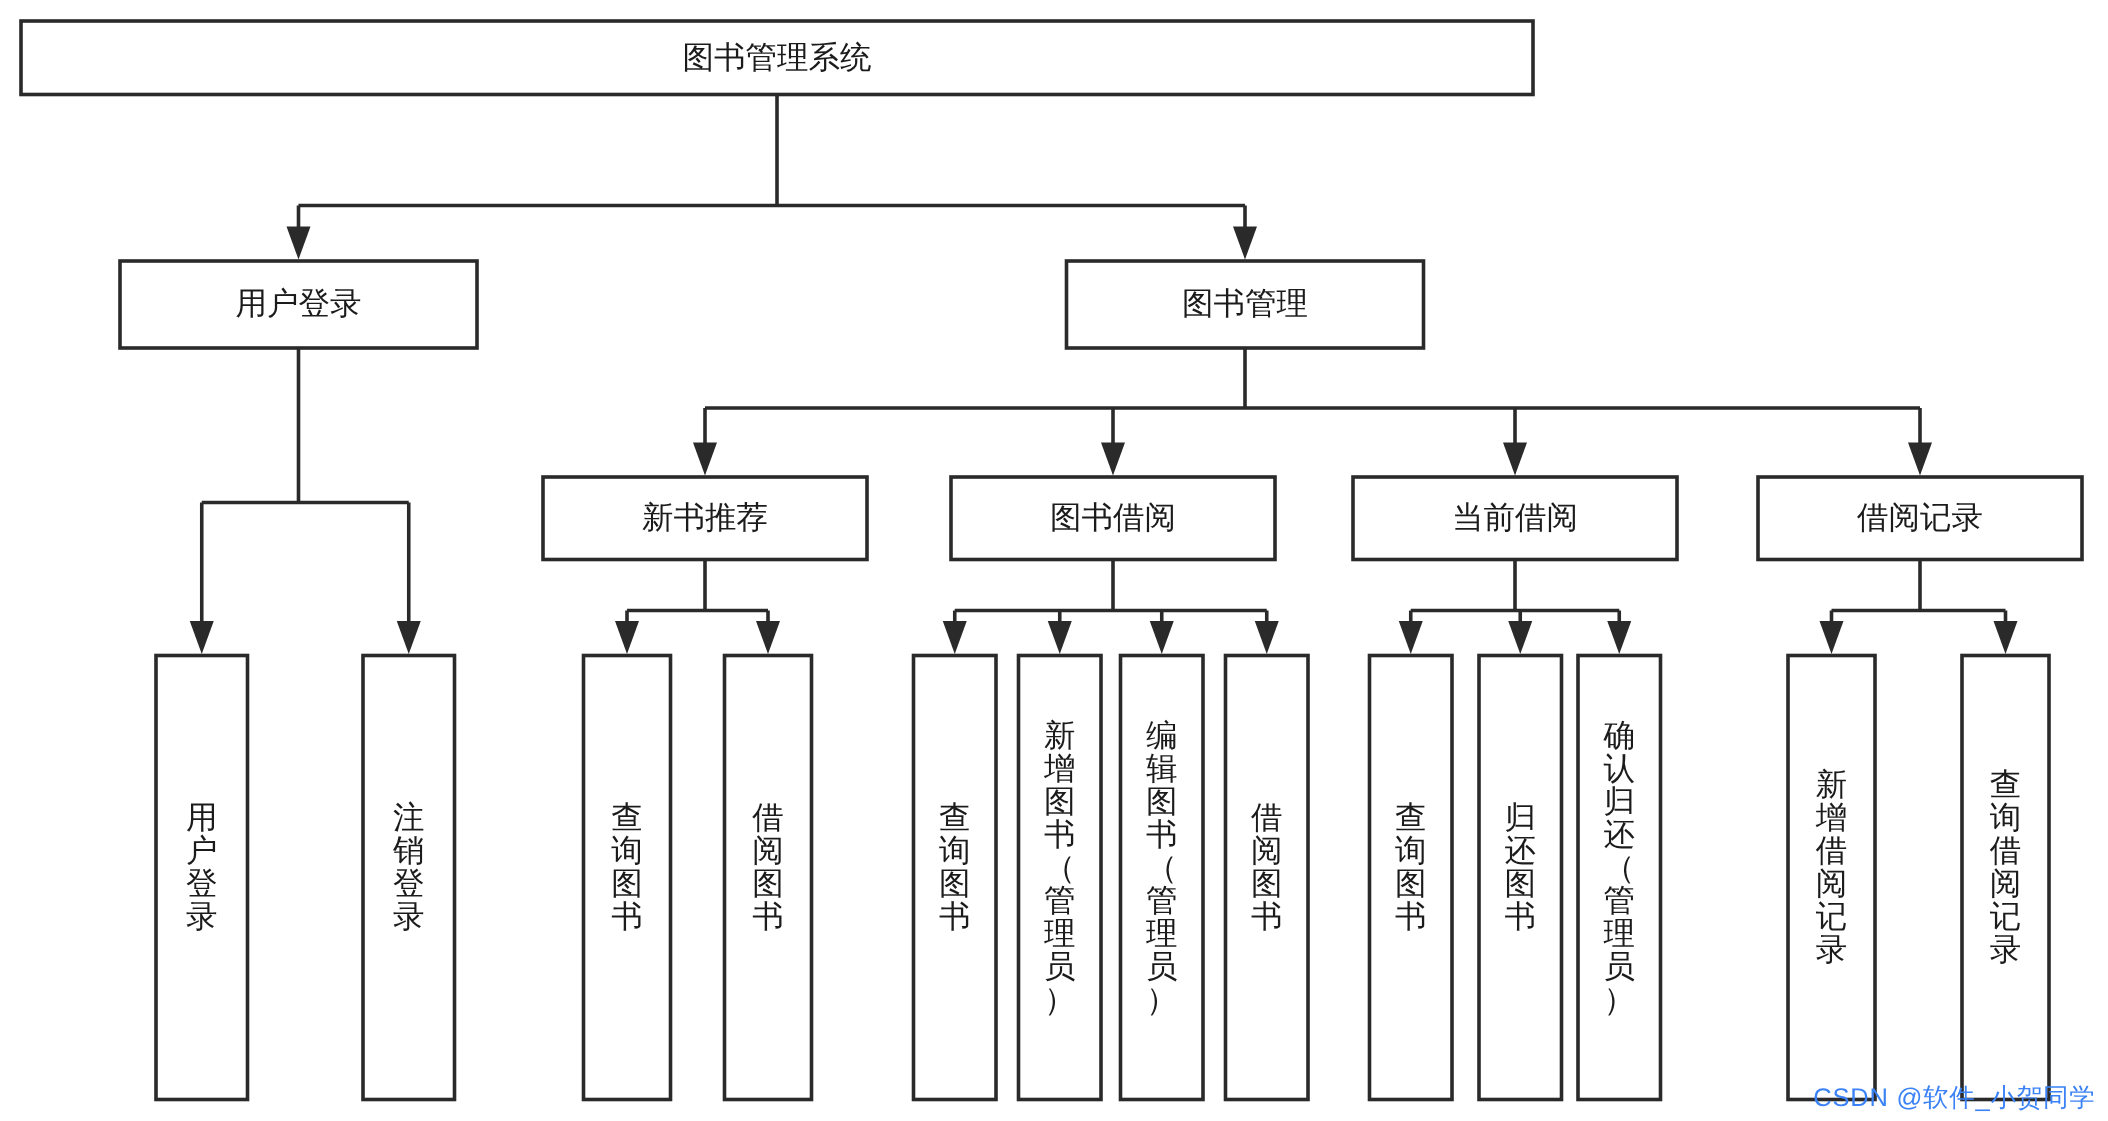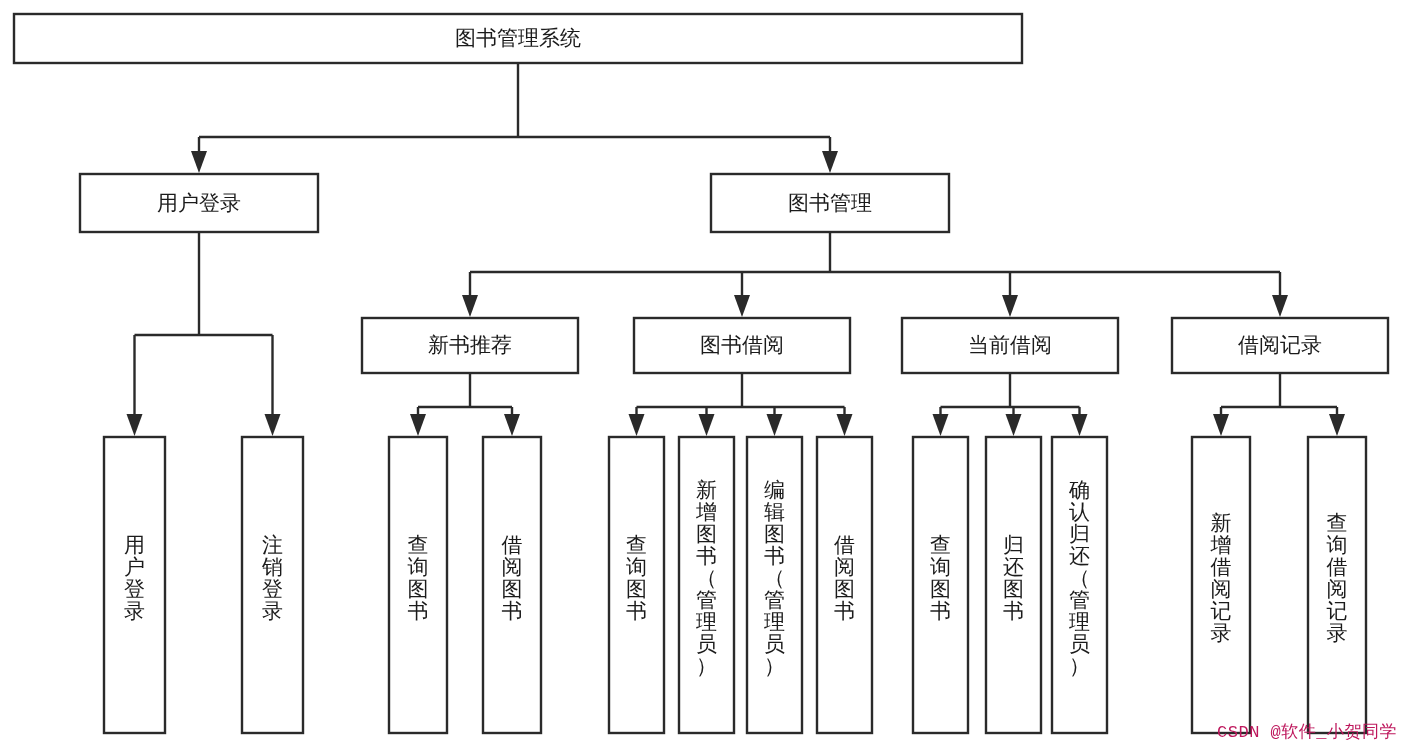--- a/index.html
+++ b/index.html
@@ -52,23 +52,23 @@
     stroke-linecap: butt;
   }
   .arrow-head {
     fill: #2a2a2a;
     stroke: none;
   }
   .watermark {
     position: absolute;
     right: 8px;
     bottom: 4px;
-    font-family: Liberation Mono, monospace;
+    font-family: Liberation Sans, sans-serif;
     font-size: 17px;
-    color: #be185d;
+    color: #3b82f6;
     white-space: nowrap;
     letter-spacing: 0.5px;
     user-select: none;
   }
 </style>
 </head>
 <body>
 
 <div id="diagram-root">
   <svg id="tree-svg" viewBox="0 0 1405 747" xmlns="http://www.w3.org/2000/svg">

